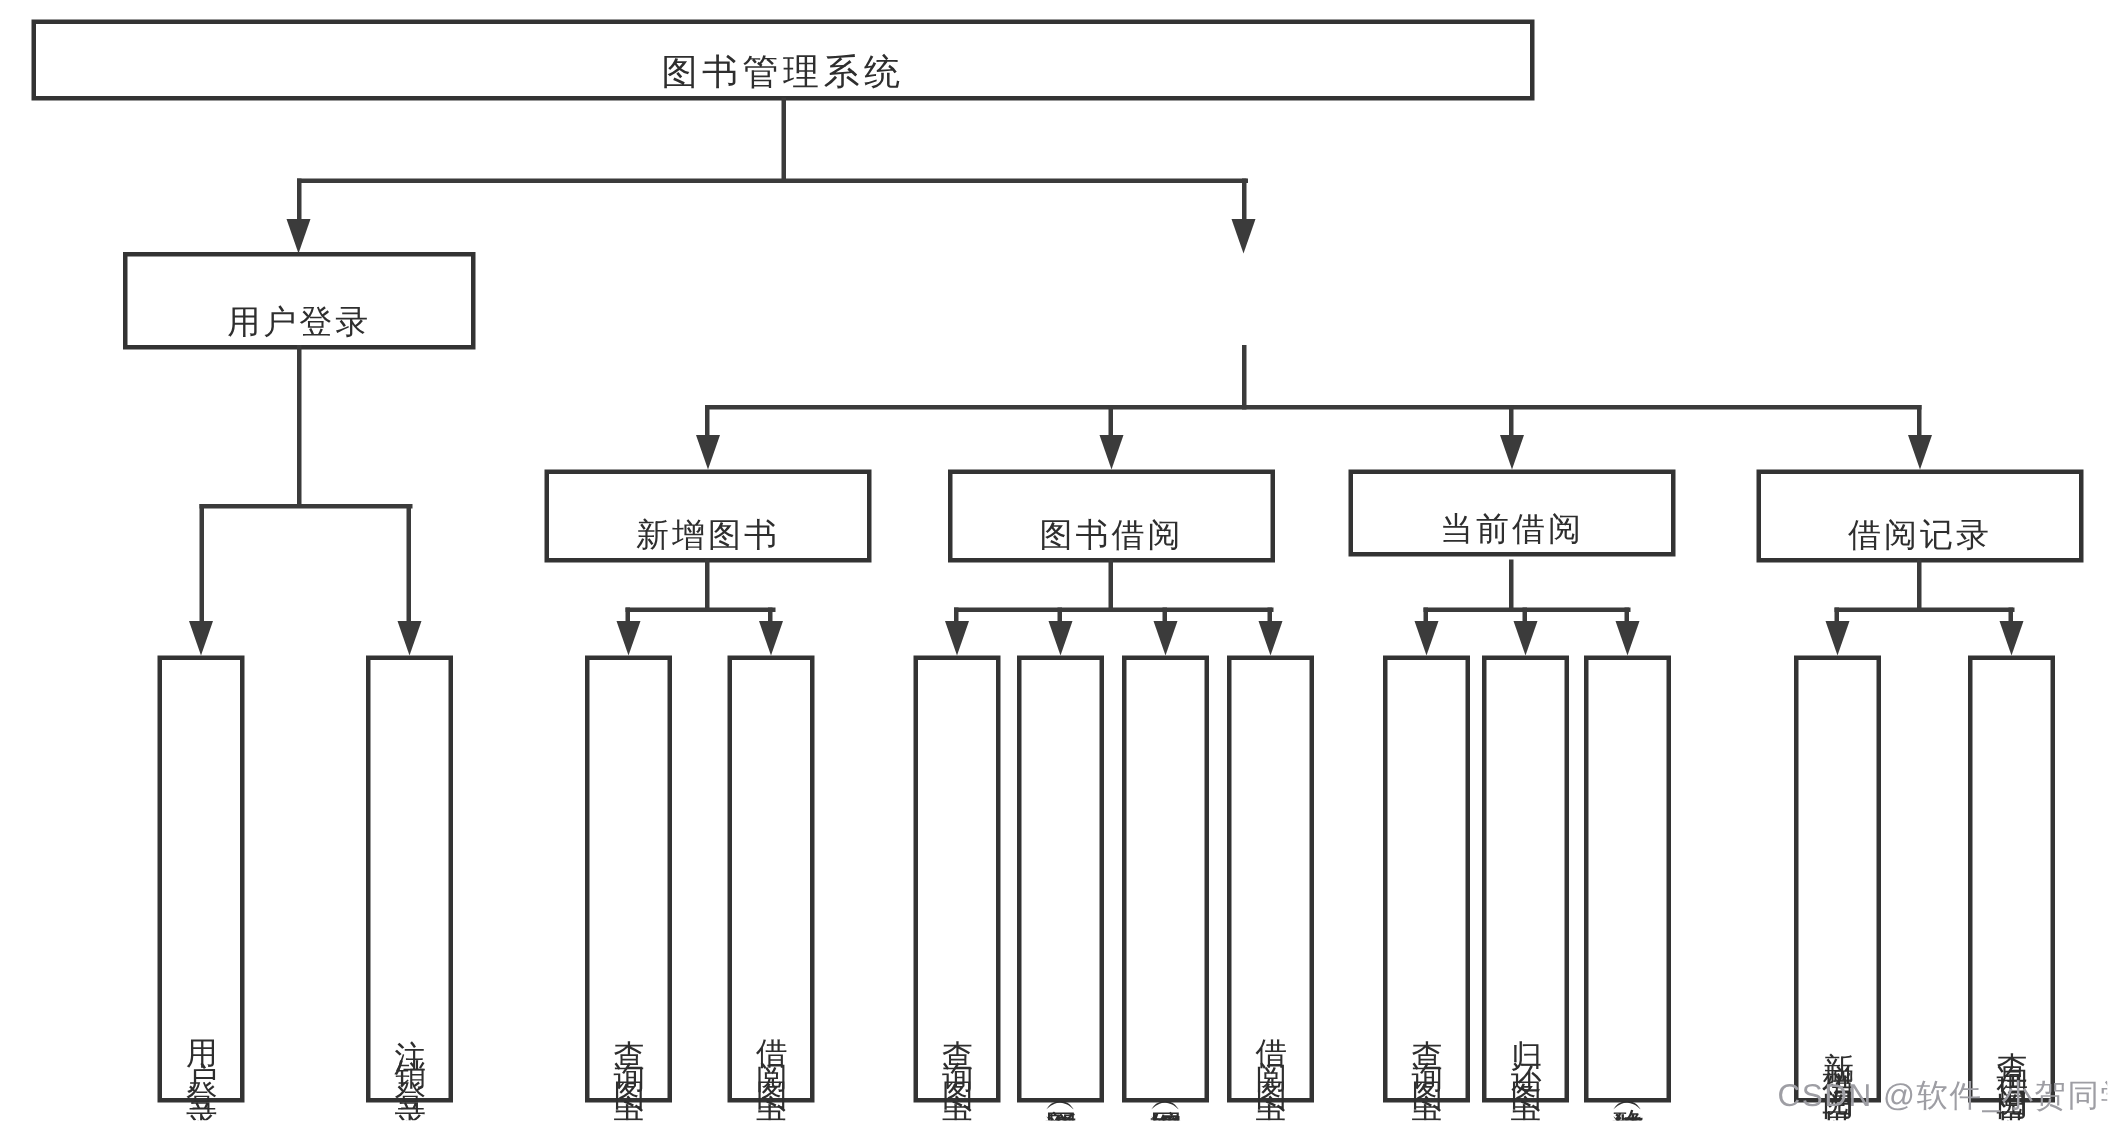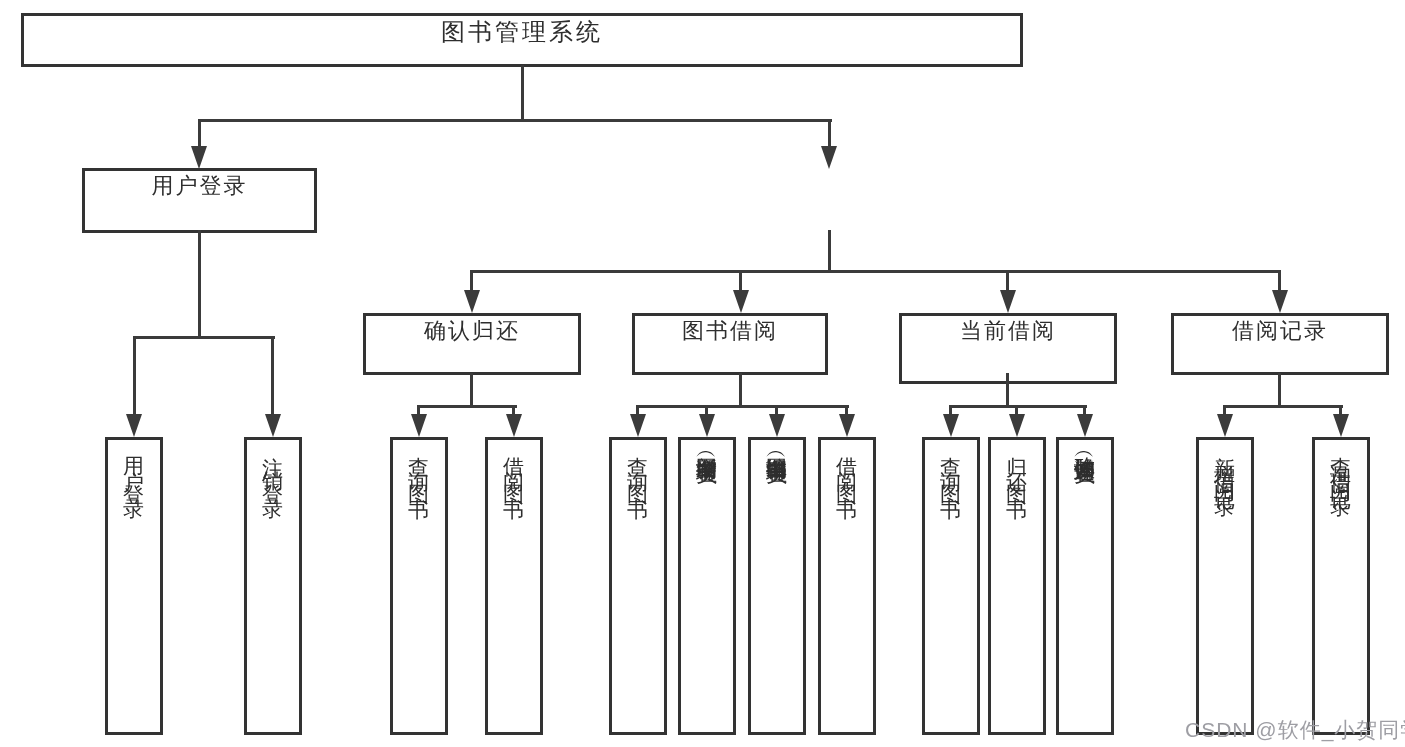--- a/index.html
+++ b/index.html
@@ -14,21 +14,21 @@
     height: 747px;
     background: #ffffff;
     overflow: hidden;
   }
   .box {
     position: absolute;
     box-sizing: border-box;
     background: #ffffff;
     border: 3px solid #333333;
     display: flex;
-    align-items: flex-start;
+    align-items: flex-end;
     justify-content: center;
     color: #2e2e2e;
   }
   .hbox span {
     font-size: 22px;
     letter-spacing: 2px;
     white-space: nowrap;
   }
   .rootbox span {
     font-size: 24px;
@@ -77,26 +77,26 @@
 
   <div class="box hbox rootbox" style="left:21px; top:13px; width:1002px; height:54px;">
     <span>图书管理系统</span>
   </div>
 
   <div class="box hbox" style="left:82px; top:168px; width:235px; height:65px;">
     <span>用户登录</span>
   </div>
 
   <div class="box hbox" style="left:363px; top:313px; width:218px; height:62px;">
-    <span>确认归还</span>
-  </div>
-  <div class="box hbox" style="left:632px; top:313px; width:196px; height:62px;">
+    <span>新增图书</span>
+  </div>
+  <div class="box hbox" style="left:632px; top:313px; width:218px; height:62px;">
     <span>图书借阅</span>
   </div>
-  <div class="box hbox" style="left:899px; top:313px; width:218px; height:71px;">
+  <div class="box hbox" style="left:899px; top:313px; width:218px; height:58px;">
     <span>当前借阅</span>
   </div>
   <div class="box hbox" style="left:1171px; top:313px; width:218px; height:62px;">
     <span>借阅记录</span>
   </div>
 
   <div class="box leaf" style="left:105px;">
     <span class="vtext">用户登录</span>
   </div>
   <div class="box leaf" style="left:244px;">

